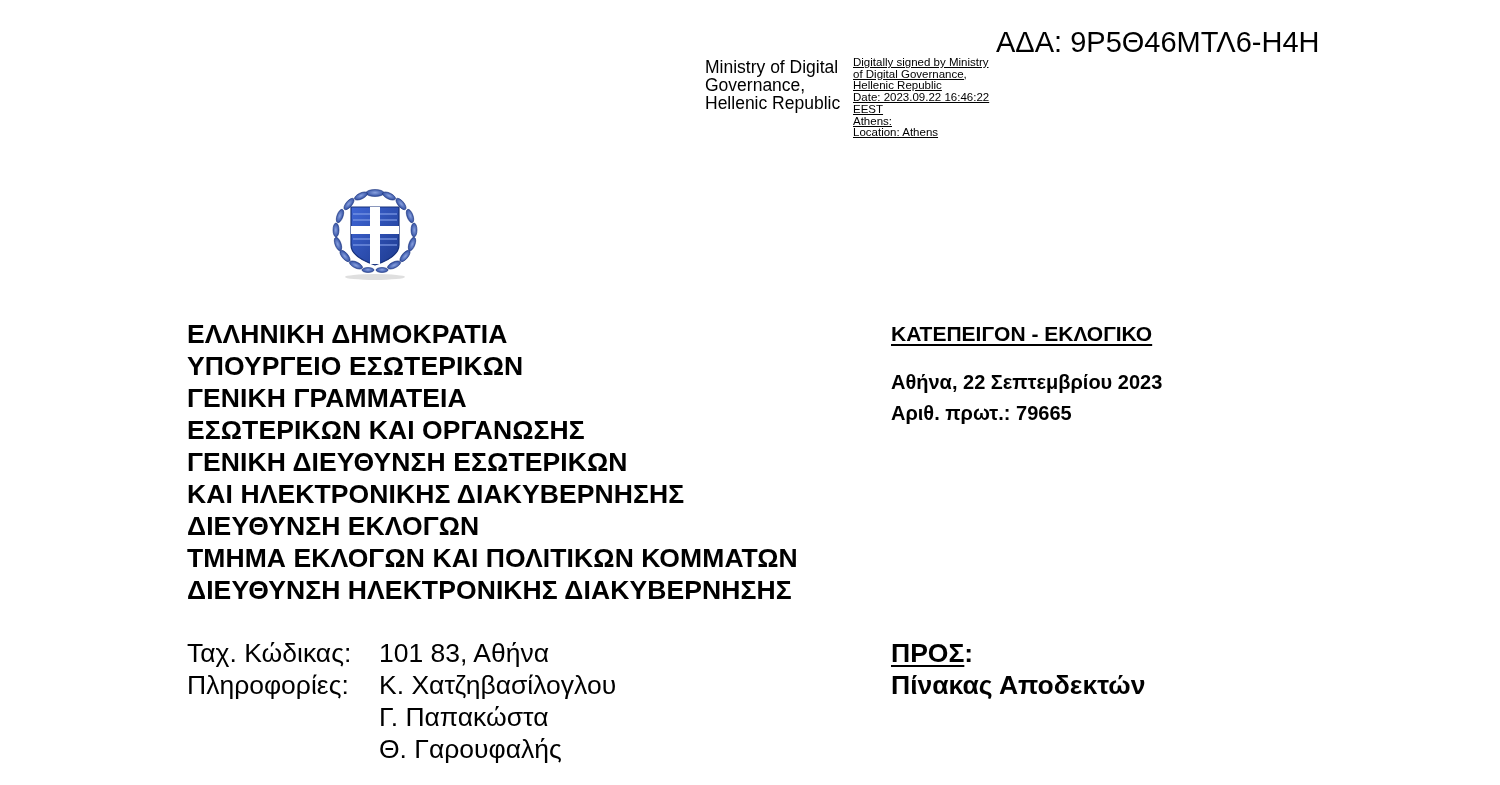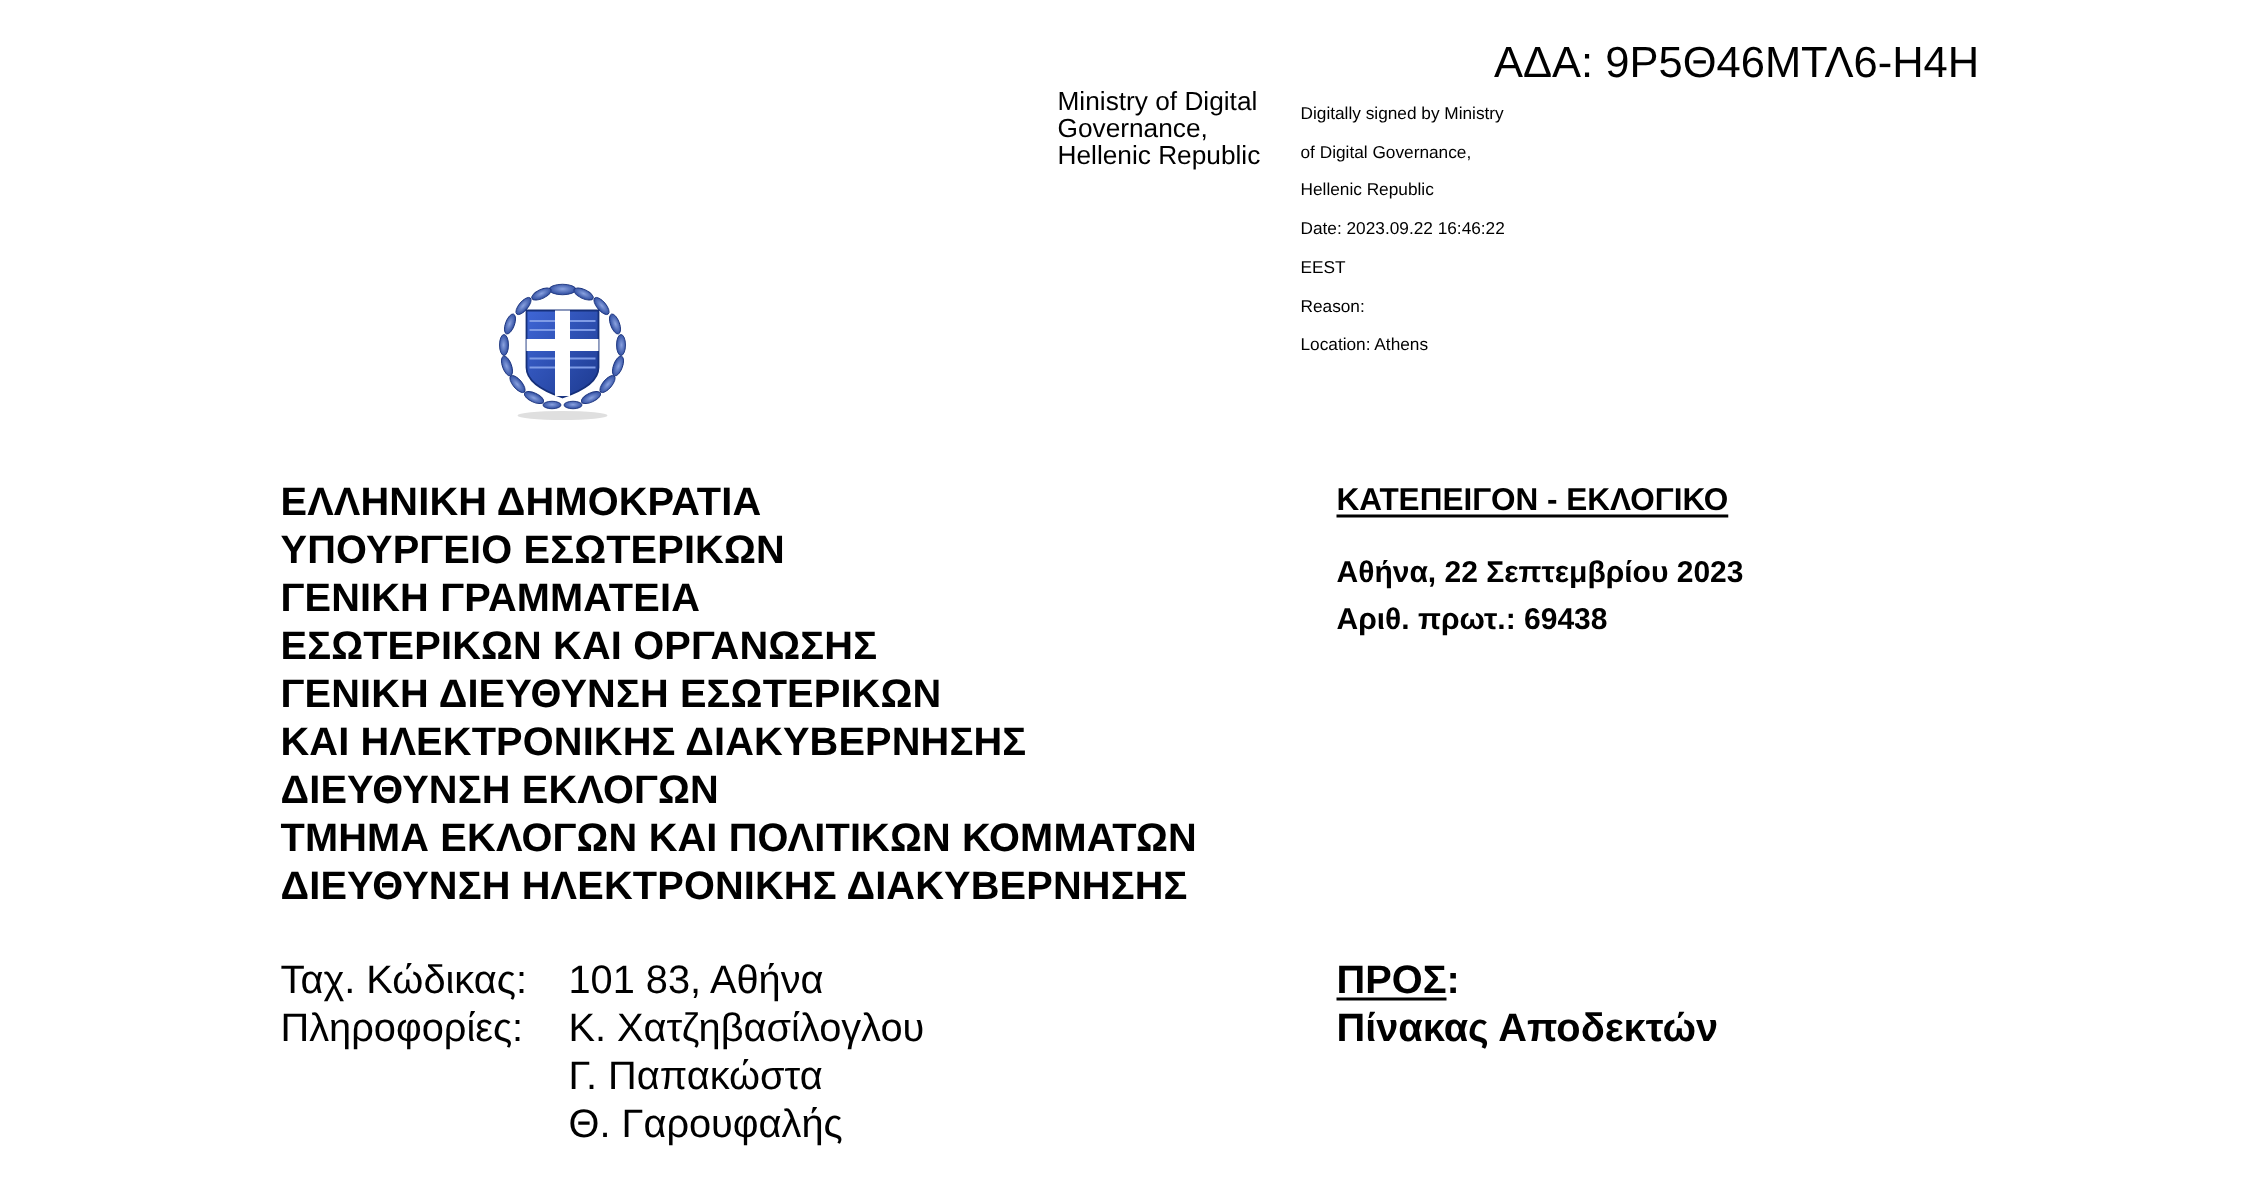--- a/index.html
+++ b/index.html
@@ -29,21 +29,21 @@
       font-size: 17.5px;
       line-height: 18px;
       white-space: nowrap;
     }
     .sig-details {
       left: 853px; top: 57px;
       font-size: 11.5px;
       line-height: 11.7px;
       white-space: nowrap;
     }
-    .sig-details div { margin: 14px; }
+    .sig-details div { margin: 0; text-decoration: underline; }
 
     .emblem {
       left: 331px; top: 187px;
       width: 88px; height: 94px;
     }
 
     .header-left {
       left: 187px; top: 318px;
       font-weight: bold;
       font-size: 26.5px;
@@ -100,21 +100,21 @@
   <div>Ministry of Digital</div>
   <div>Governance,</div>
   <div>Hellenic Republic</div>
 </div>
 <div class="abs sig-details">
   <div>Digitally signed by Ministry</div>
   <div>of Digital Governance,</div>
   <div>Hellenic Republic</div>
   <div>Date: 2023.09.22 16:46:22</div>
   <div>EEST</div>
-  <div>Reason:</div>
+  <div>Athens:</div>
   <div>Location: Athens</div>
 </div>
 
 <div class="abs emblem">
   <svg width="88" height="94" viewBox="0 0 88 94" xmlns="http://www.w3.org/2000/svg">
     <defs>
       <radialGradient id="wr" cx="50%" cy="45%" r="55%">
         <stop offset="0%" stop-color="#8aa2e0"></stop>
         <stop offset="100%" stop-color="#2c4a9e"></stop>
       </radialGradient>
@@ -171,21 +171,21 @@
   <div>ΓΕΝΙΚΗ ΔΙΕΥΘΥΝΣΗ ΕΣΩΤΕΡΙΚΩΝ</div>
   <div>ΚΑΙ ΗΛΕΚΤΡΟΝΙΚΗΣ ΔΙΑΚΥΒΕΡΝΗΣΗΣ</div>
   <div>ΔΙΕΥΘΥΝΣΗ ΕΚΛΟΓΩΝ</div>
   <div>ΤΜΗΜΑ ΕΚΛΟΓΩΝ ΚΑΙ ΠΟΛΙΤΙΚΩΝ ΚΟΜΜΑΤΩΝ</div>
   <div>ΔΙΕΥΘΥΝΣΗ ΗΛΕΚΤΡΟΝΙΚΗΣ ΔΙΑΚΥΒΕΡΝΗΣΗΣ</div>
 </div>
 
 <div class="abs urgent">ΚΑΤΕΠΕΙΓΟΝ - ΕΚΛΟΓΙΚΟ</div>
 <div class="abs date-block">
   <div>Αθήνα, 22 Σεπτεμβρίου 2023</div>
-  <div>Αριθ. πρωτ.: 69438</div>
+  <div>Αριθ. πρωτ.: 79665</div>
 </div>
 
 <div class="abs contact">
   <div class="contact-row tight">
     <span class="contact-label">Ταχ. Κώδικας:</span>
     <span>101 83, Αθήνα</span>
   </div>
   <div class="contact-row tight">
     <span class="contact-label">Πληροφορίες:</span>
     <span>Κ. Χατζηβασίλογλου</span>

